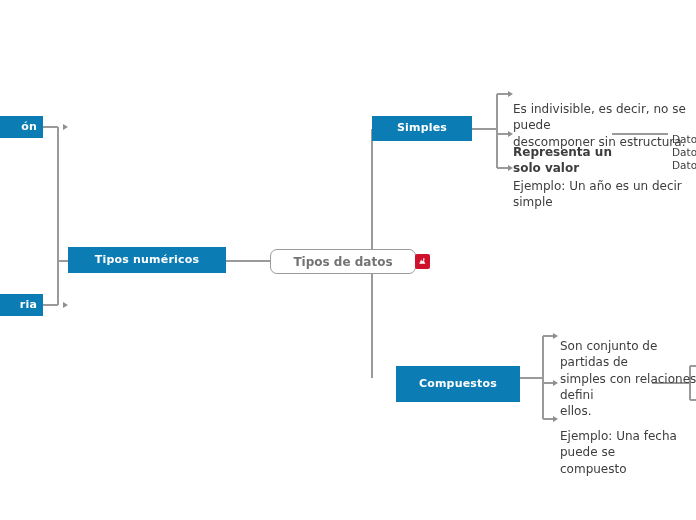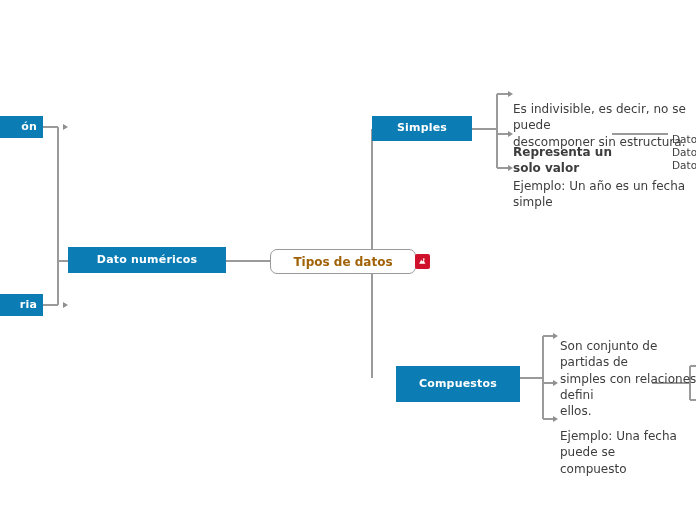--- a/index.html
+++ b/index.html
@@ -42,21 +42,21 @@
     display: flex;
     align-items: center;
     justify-content: center;
     text-align: center;
     line-height: 1.1;
   }
   .node-root {
     background: #ffffff;
     border: 1px solid #9a9a9a;
     border-radius: 7px;
-    color: #a16207;
+    color: #737373;
     font-weight: bold;
     font-size: 12px;
     display: flex;
     align-items: center;
     justify-content: center;
     text-align: center;
   }
 
   
   .leaf {
@@ -143,21 +143,21 @@
 
   <div class="node node-blue" style="left:-22px; top:116px; width:65px; height:22px; justify-content:flex-end; padding-right:6px;">
     <span>ón</span>
   </div>
 
   <div class="node node-blue" style="left:-22px; top:294px; width:65px; height:22px; justify-content:flex-end; padding-right:6px;">
     <span>ria</span>
   </div>
 
   <div class="node node-blue" style="left:68px; top:247px; width:158px; height:26px;">
-    <span>Dato numéricos</span>
+    <span>Tipos numéricos</span>
   </div>
 
   <div class="node node-root" style="left:270px; top:249px; width:146px; height:25px;">
     <span>Tipos de datos</span>
   </div>
 
   <div class="badge" style="left:415px; top:254px;">
     <svg width="9" height="9" viewBox="0 0 9 9" aria-hidden="true">
       <rect x="0.5" y="0.5" width="8" height="8" fill="#d0112b"></rect>
       <path d="M1.2 6.8 L3.2 2.4 L4.2 4.6 L5.4 3.0 L7.4 6.8 Z" fill="#ffffff"></path>
@@ -182,21 +182,21 @@
     <span>Dato</span>
   </div>
   <div class="leaf-sm" style="left:672px; top:131px; width:40px;">
     <span>Dato</span>
   </div>
   <div class="leaf-sm" style="left:672px; top:144px; width:40px;">
     <span>Dato</span>
   </div>
 
   <div class="leaf" style="left:513px; top:162px; width:190px;">
-    <span>Ejemplo: Un año es un fecha simple</span>
+    <span>Ejemplo: Un año es un decir simple</span>
   </div>
 
   <div class="node node-blue" style="left:396px; top:366px; width:124px; height:36px;">
     <span>Compuestos</span>
   </div>
 
   <div class="leaf" style="left:560px; top:322px; width:150px;">
     <span>Son conjunto de partidas de
 simples con relaciones defini
 ellos.</span>

